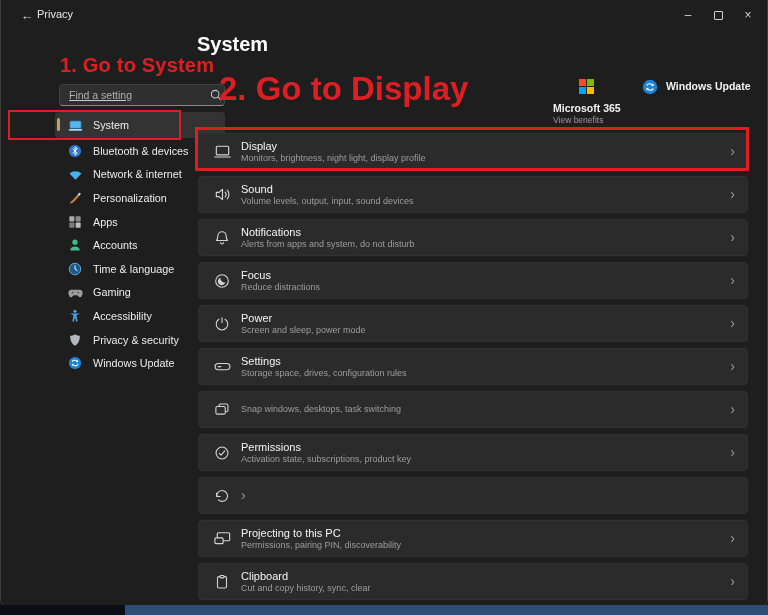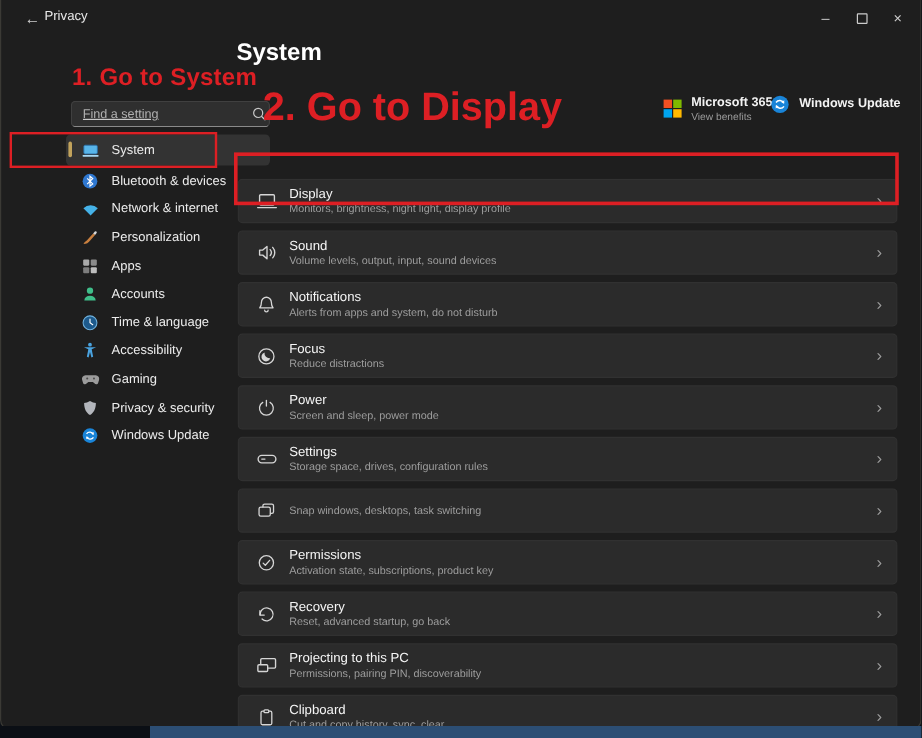--- a/index.html
+++ b/index.html
@@ -50,30 +50,30 @@
     border-radius:2px; }
   .nav-item.selected .nav-pill { display:block; }
   .nav-ico { width:16px; height:16px; display:flex; align-items:center; justify-content:center; flex:0 0 16px; }
 
   
   .main { position:absolute; top:30px; left:190px; right:0; bottom:0; }
   .page-title { position:absolute; left:6px; top:3px; font-size:20px; font-weight:600; color:#ffffff; }
   .annot-2 { position:absolute; left:28px; top:40px; font-size:33px; font-weight:bold; white-space:nowrap; }
 
   .hdr-block { position:absolute; top:49px; display:flex; align-items:center; gap:8px; }
-  .hdr-ms365 { left:362px; }
+  .hdr-ms365 { left:362px;flex-direction:column; }
   .hdr-wu { left:451px; }
   .ms-logo { width:15px; height:15px; display:grid; grid-template-columns:7px 7px; grid-template-rows:7px 7px; gap:1px; }
   .ms-logo span { display:block; }
   .hdr-texts { display:flex; flex-direction:column; line-height:1.25; }
   .hdr-title { font-size:10.5px; font-weight:bold; color:#f3f3f3; }
   .hdr-sub { font-size:8.5px; color:#9b9b9b; }
   .wu-ico { width:16px; height:16px; }
 
-  .rows { position:absolute; left:7px; top:119px; width:550px; bottom:0;
+  .rows { position:absolute; left:7px; top:103px; width:550px; bottom:0;
     display:flex; flex-direction:column; gap:6px; overflow:hidden; }
   .row { height:37px; flex:0 0 37px; background:#2b2b2b; border:1px solid #313131;
     border-radius:4px; display:flex; align-items:center; padding:0 12px 0 13px; gap:9px; }
   .row-ico { width:20px; height:20px; flex:0 0 20px; display:flex; align-items:center; justify-content:center; color:#d6d6d6; }
   .row-text { flex:1; display:flex; flex-direction:column; gap:1px; line-height:1.15; }
   .row-title { font-size:11px; color:#f5f5f5; }
   .row-sub { font-size:9px; color:#9d9d9d; }
   .chevron { color:#9a9a9a; font-size:14px; line-height:1; padding-bottom:2px; }
   .row-sliver { height:8px; flex:0 0 8px; background:#2b2b2b; border:1px solid #313131;
     border-bottom:none; border-radius:4px 4px 0 0; }
@@ -187,37 +187,37 @@
             <svg width="14" height="14" viewBox="0 0 16 16">
               <circle cx="8" cy="8" r="6.6" fill="#1d5a8c" stroke="#6fb1dd" stroke-width="1"></circle>
               <path d="M8 4.4 V8 l2.6 1.8" stroke="#fff" stroke-width="1.1" fill="none" stroke-linecap="round"></path>
             </svg>
           </span>
           <span>Time &amp; language</span>
         </div>
         <div class="nav-item">
 
           <span class="nav-ico">
-            <svg width="14" height="14" viewBox="0 0 16 16">
-              <circle cx="8" cy="2.6" r="1.8" fill="#4aa3e0"></circle>
-              <path d="M2.2 5 h11.6 l-4.2 2 1.4 7 -1.7 0.7 -1.3-5.2 -1.3 5.2 -1.7-0.7 1.4-7 Z" fill="#4aa3e0"></path>
-            </svg>
-          </span>
-          <span>Accessibility</span>
-        </div>
-        <div class="nav-item">
-
-          <span class="nav-ico">
             <svg width="15" height="15" viewBox="0 0 16 16">
               <path d="M3.5 5 h9 a3.2 3.2 0 0 1 3 4.2 l-0.8 2.6 a1.8 1.8 0 0 1 -3.1 0.6 L10 11 H6 l-1.6 1.4 a1.8 1.8 0 0 1 -3.1 -0.6 L0.5 9.2 A3.2 3.2 0 0 1 3.5 5 Z" fill="#9b9b9b"></path>
               <circle cx="5" cy="8" r="0.9" fill="#4a4a4a"></circle>
               <circle cx="11" cy="8" r="0.9" fill="#4a4a4a"></circle>
             </svg>
           </span>
           <span>Gaming</span>
+        </div>
+        <div class="nav-item">
+
+          <span class="nav-ico">
+            <svg width="14" height="14" viewBox="0 0 16 16">
+              <circle cx="8" cy="2.6" r="1.8" fill="#4aa3e0"></circle>
+              <path d="M2.2 5 h11.6 l-4.2 2 1.4 7 -1.7 0.7 -1.3-5.2 -1.3 5.2 -1.7-0.7 1.4-7 Z" fill="#4aa3e0"></path>
+            </svg>
+          </span>
+          <span>Accessibility</span>
         </div>
         <div class="nav-item">
 
           <span class="nav-ico">
             <svg width="14" height="14" viewBox="0 0 16 16">
               <path d="M8 1.3 C9.9 2.6 11.9 3.1 13.6 3.2 C13.6 8.9 11.6 12.6 8 14.7 C4.4 12.6 2.4 8.9 2.4 3.2 C4.1 3.1 6.1 2.6 8 1.3 Z" fill="#b3b6bc"></path>
             </svg>
           </span>
           <span>Privacy &amp; security</span>
         </div>
@@ -374,24 +374,20 @@
           </span>
           <span class="chevron">›</span>
         </div>
         <div class="row">
           <span class="row-ico">
             <svg width="18" height="18" viewBox="0 0 20 20">
               <path d="M4.2 10.5 a6 6 0 1 1 1.8 3.8" fill="none" stroke="#d6d6d6" stroke-width="1.2" stroke-linecap="round" stroke-linejoin="round"></path>
               <path d="M4 6.6 v4 h4" fill="none" stroke="#d6d6d6" stroke-width="1.2" stroke-linecap="round" stroke-linejoin="round"></path>
             </svg>
           </span>
-          <span class="row-text">
-            <span class="row-title">Recovery</span>
-            <span class="row-sub">Reset, advanced startup, go back</span>
-          </span>
           <span class="chevron">›</span>
         </div>
         <div class="row">
           <span class="row-ico">
             <svg width="19" height="19" viewBox="0 0 20 20">
               <rect x="4.5" y="4" width="13" height="8.4" rx="1" fill="none" stroke="#d6d6d6" stroke-width="1.2" stroke-linecap="round" stroke-linejoin="round"></rect>
               <rect x="2" y="9.4" width="8.6" height="6" rx="1" fill="#2b2b2b" stroke="#d6d6d6" stroke-width="1.2"></rect>
             </svg>
           </span>
           <span class="row-text">

